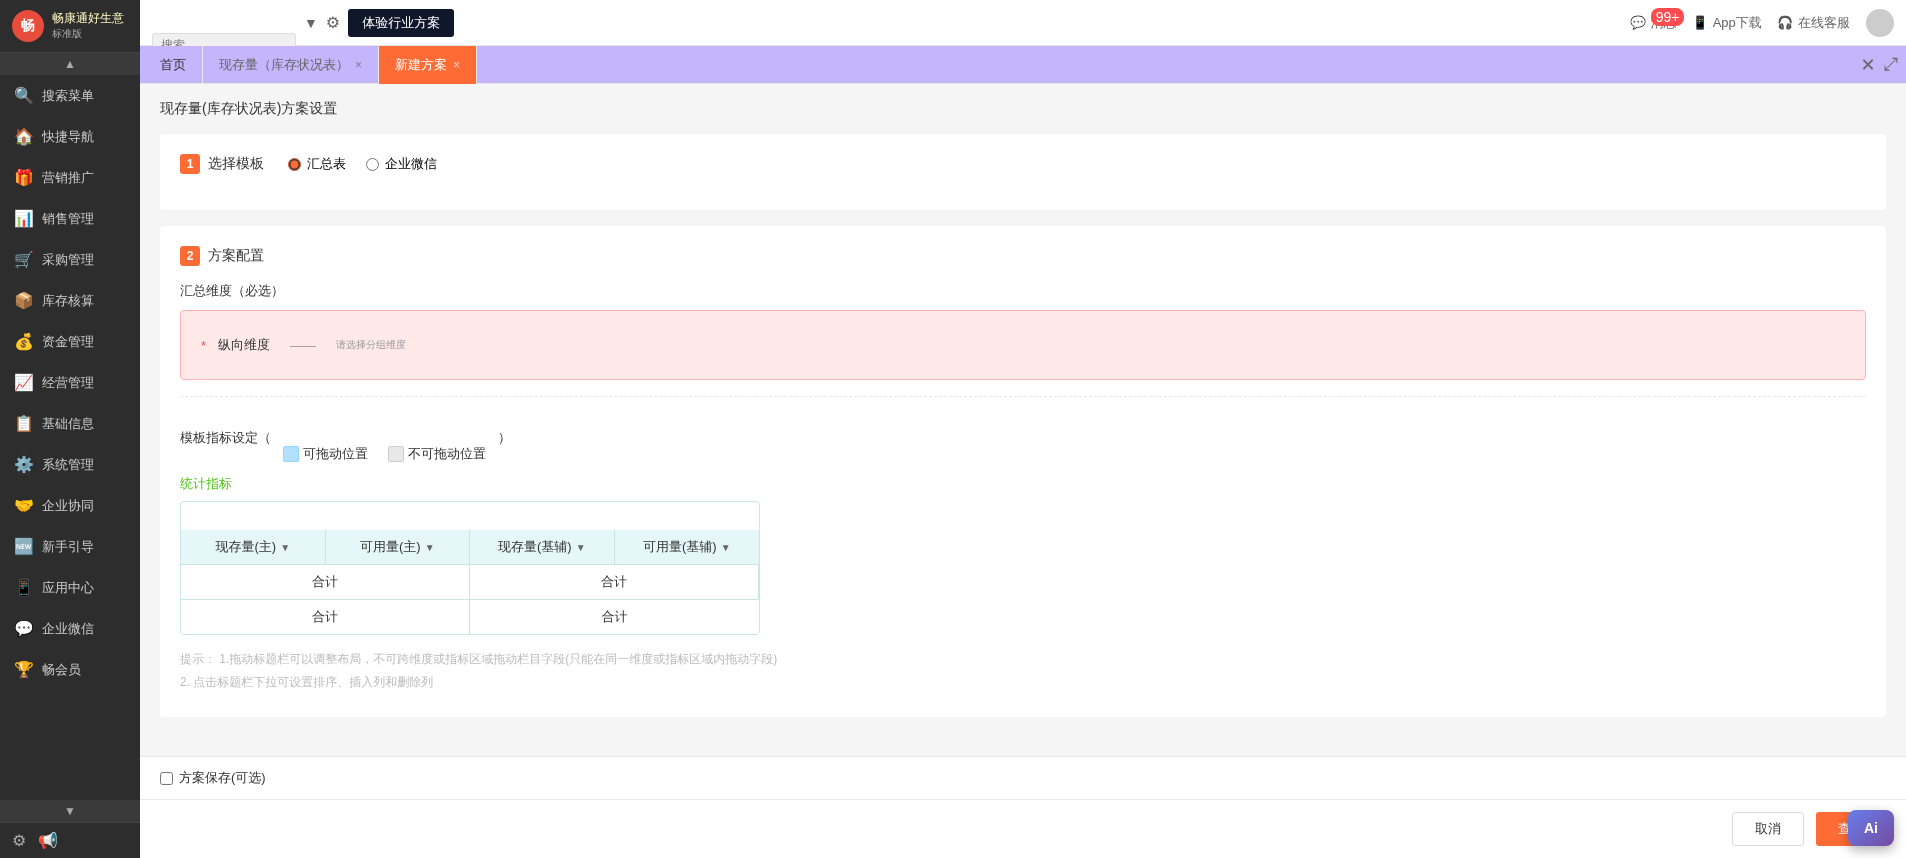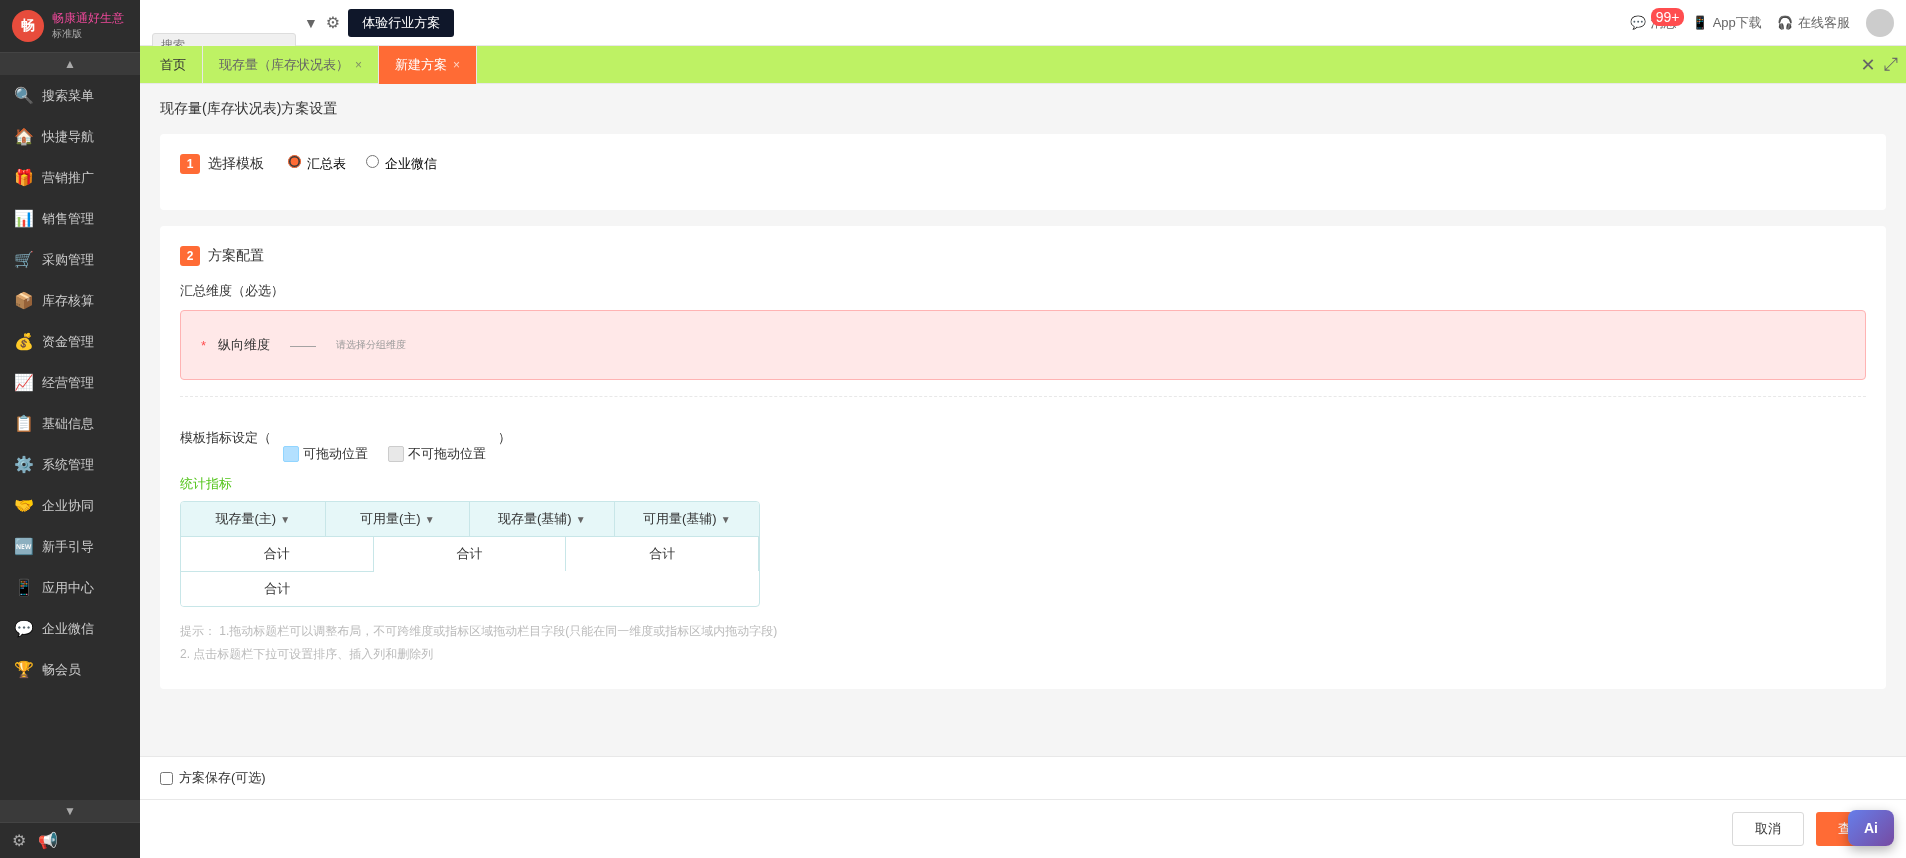--- a/index.html
+++ b/index.html
@@ -22,21 +22,21 @@
       align-items: center;
       gap: 8px;
     }
     .logo-icon {
       width: 32px; height: 32px;
       background: #e74c3c;
       border-radius: 50%;
       display: flex; align-items: center; justify-content: center;
       color: white; font-weight: bold; font-size: 14px;
     }
-    .logo-text { color: #ec4899; font-size: 12px; line-height: 1.3; }
+    .logo-text { color: #fef9c3; font-size: 12px; line-height: 1.3; }
     .logo-badge { font-size: 10px; color: #aaa; }
 
     .sidebar-scroll { flex: 1; overflow-y: auto; }
     .sidebar-item {
       display: flex; align-items: center; gap: 8px;
       padding: 11px 14px;
       cursor: pointer; color: #ccc; font-size: 13px;
     }
     .sidebar-item .si-icon { font-size: 16px; color: #aaa; }
 
@@ -82,21 +82,21 @@
       background: #ff4d4f; color: #fff; font-size: 14px;
       border-radius: 8px; padding: 1px 5px; position: absolute; top: -6px; right: -8px;
     }
     .topbar-app { display: flex; align-items: center; gap: 4px; color: #666; font-size: 13px; cursor: pointer; }
     .topbar-service { display: flex; align-items: center; gap: 4px; color: #666; font-size: 13px; cursor: pointer; }
     .topbar-user { display: flex; align-items: center; gap: 4px; color: #666; font-size: 13px; cursor: pointer; }
     .user-avatar { width: 28px; height: 28px; background: #ccc; border-radius: 50%; }
 
     
     .tabs {
-      background: #bef264;
+      background: #c4b5fd;
       display: flex; align-items: center;
       border-bottom: 1px solid #e8e8e8;
       padding: 0 0 0 0;
       flex-shrink: 0;
       height: 38px;
     }
     .tab {
       display: flex; align-items: center; gap: 6px;
       padding: 0 16px; height: 38px;
       font-size: 13px; color: #666; cursor: pointer;
@@ -131,21 +131,21 @@
     .step-num {
       background: #ff6b35; color: #fff;
       width: 20px; height: 20px; border-radius: 3px;
       display: flex; align-items: center; justify-content: center;
       font-size: 12px; font-weight: bold; flex-shrink: 0;
     }
     .step-title { font-size: 14px; color: #333; font-weight: 500; }
 
     
     .radio-group { display: flex; align-items: center; gap: 20px; }
-    .radio-item { display: flex; align-items: flex-start; gap: 6px; cursor: pointer; }
+    .radio-item { display: flex; align-items: center; gap: 6px; cursor: pointer; }
     .radio-item input[type="radio"] { accent-color: #ff6b35; }
 
     
     .section-divider { border: none; border-top: 1px dashed #e8e8e8; margin: 16px 0; }
 
     
     .dim-label { font-size: 13px; color: #333; margin-bottom: 10px; }
 
     .dim-area {
       background: #ffe8e8; border: 1px solid #ffb3b3;
@@ -169,22 +169,22 @@
     .badge-box {
       width: 16px; height: 16px; border-radius: 2px;
       display: inline-block;
     }
     .badge-movable { background: #b3e0ff; border: 1px solid #91d5ff; }
     .badge-fixed { background: #e8e8e8; border: 1px solid #ccc; }
 
     
     .stats-label { font-size: 13px; color: #52c41a; margin-bottom: 8px; font-weight: 500; }
     .stats-table { border: 1px solid #c8e6e8; border-radius: 4px; overflow: hidden; width: 580px; }
-    .stats-table-header { display: grid; grid-template-columns: repeat(4, 1fr); background: #e6f7f8; }
-    .stats-table-body { display: grid; grid-template-columns: repeat(3, 1fr); }
+    .stats-table-header { display: grid; grid-template-columns: repeat(4, 1fr); background: #e6f7f8; margin-top: 28px; }
+    .stats-table-body { display: grid; grid-template-columns: repeat(2, 1fr); }
     .stats-col-header {
       padding: 8px 12px; font-size: 13px; color: #333;
       border-right: 1px solid #c8e6e8; display: flex; align-items: center; justify-content: center; gap: 4px;
     }
     .stats-col-header:last-child { border-right: none; }
     .stats-col-cell {
       padding: 8px 12px; font-size: 13px; color: #333;
       border-right: 1px solid #c8e6e8; border-top: 1px solid #c8e6e8;
       text-align: center; background: #fff;
     }

